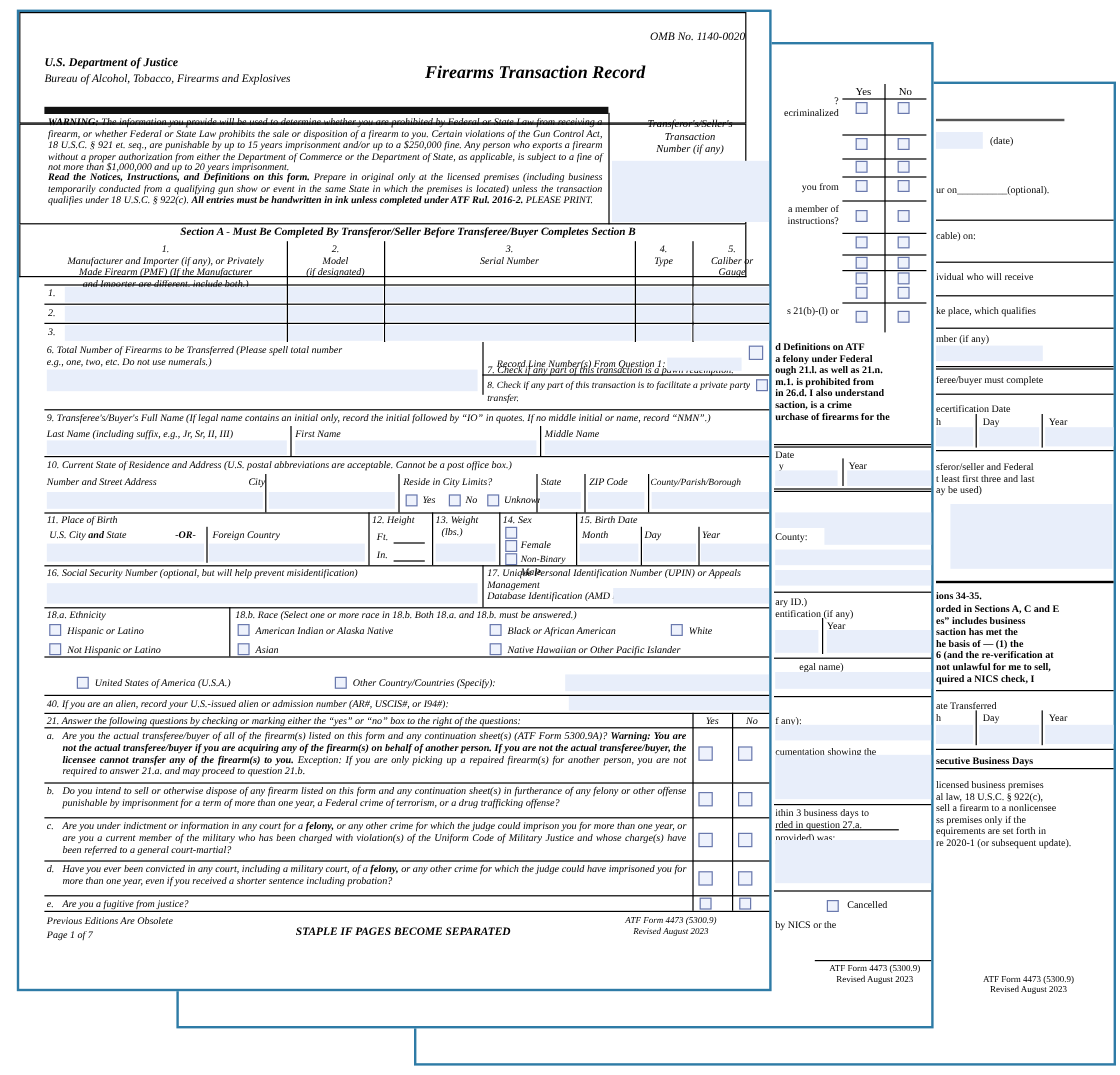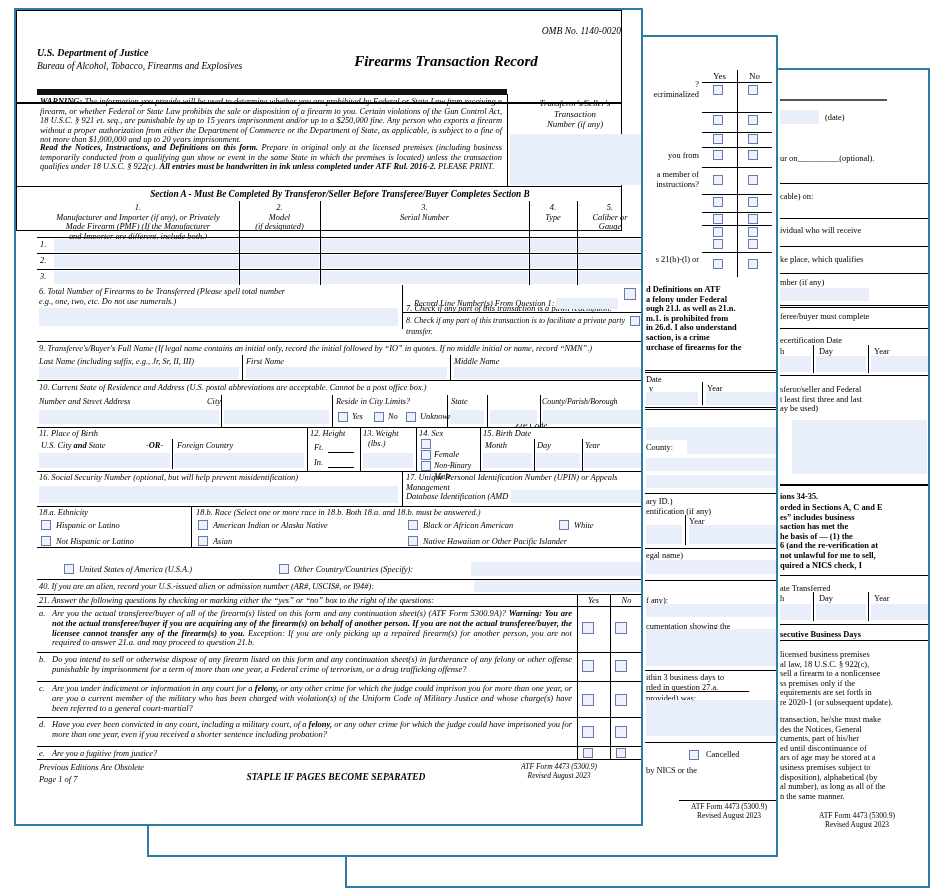--- a/index.html
+++ b/index.html
@@ -78,29 +78,20 @@
     <div class="in" style="left:524px;top:534px;width:61px;height:16px;"></div>
     <div class="hl" style="left:433px;top:554px;width:152px;"></div>
     <div class="t f8 b" style="left:433px;top:560px;">secutive Business Days</div>
     <div class="hl" style="left:433px;top:570px;width:152px;"></div>
     <div class="t f8" style="left:433px;top:580px;">licensed business premises
 al law, 18 U.S.C. § 922(c),
 sell a firearm to a nonlicensee
 ss premises only if the
 equirements are set forth in
 re 2020-1 (or subsequent update).</div>
-    <div class="t f8" style="left:433px;top:645px;">transaction, he/she must make
-des the Notices, General
-cuments, part of his/her
-ed until discontinuance of
-ars of age may be stored at a
-usiness premises subject to
-disposition), alphabetical (by
-al number), as long as all of the
-n the same manner.</div>
     <div class="t f7 c" style="left:450px;top:742px;width:120px;">ATF Form 4473 (5300.9)
 Revised August 2023</div>
   </div>
 
   <div class="pg" style="left:147px;top:35px;width:631px;height:822px;z-index:2;">
 
     <div class="ab" style="left:553px;top:33px;width:70px;height:207px;border:1.5px solid #000;box-sizing:border-box;"></div>
     <div class="vl" style="left:588px;top:33px;height:207px;"></div>
     <div class="t c" style="left:553px;top:34px;width:35px;">Yes</div>
     <div class="t c" style="left:588px;top:34px;width:35px;">No</div>
@@ -166,21 +157,21 @@
     <div class="in" style="left:497px;top:421px;width:131px;height:13px;"></div>
     <div class="in" style="left:497px;top:438px;width:131px;height:13px;"></div>
     <div class="hl" style="left:496px;top:456px;width:135px;"></div>
     <div class="t f8" style="left:497px;top:460px;">ary ID.)</div>
     <div class="t f8" style="left:497px;top:470px;">entification (if any)</div>
     <div class="t f8" style="left:540px;top:480px;">Year</div>
     <div class="vl" style="left:536px;top:478px;height:30px;"></div>
     <div class="in" style="left:497px;top:488px;width:36px;height:19px;"></div>
     <div class="in" style="left:540px;top:488px;width:88px;height:19px;"></div>
     <div class="hl" style="left:496px;top:511px;width:135px;"></div>
-    <div class="t f8" style="left:497px;top:514px;text-align:right;">egal name)</div>
+    <div class="t f8" style="left:517px;top:514px;text-align:right;">egal name)</div>
     <div class="in" style="left:497px;top:523px;width:131px;height:14px;"></div>
     <div class="hl" style="left:496px;top:543px;width:135px;"></div>
     <div class="t f8" style="left:497px;top:559px;">f any):</div>
     <div class="in" style="left:497px;top:567px;width:131px;height:13px;"></div>
     <div class="t f8" style="left:497px;top:585px;">cumentation showing the</div>
     <div class="in" style="left:497px;top:592px;width:131px;height:37px;"></div>
     <div class="hl" style="left:496px;top:633px;width:135px;"></div>
     <div class="t f8" style="left:497px;top:636px;">ithin 3 business days to</div>
     <div class="t f8" style="left:497px;top:646px;">rded in question 27.a.</div>
     <div class="hl" style="left:497px;top:654px;width:103px;"></div>
@@ -281,21 +272,21 @@
     <div class="t f8" style="left:23px;top:373px;width:604px;">10.  Current State of Residence and Address  (U.S. postal abbreviations are acceptable.  Cannot be a post office box.)</div>
     <div class="vl" style="left:205px;top:385px;height:32px;"></div>
     <div class="vl" style="left:316px;top:385px;height:32px;"></div>
     <div class="vl" style="left:431px;top:385px;height:32px;"></div>
     <div class="vl" style="left:471px;top:385px;height:32px;"></div>
     <div class="vl" style="left:524px;top:385px;height:32px;"></div>
     <div class="t f8" style="left:23px;top:387px;">Number and Street Address</div>
     <div class="t f8" style="left:191px;top:387px;">City</div>
     <div class="t f8" style="left:320px;top:387px;">Reside in City Limits?</div>
     <div class="t f8" style="left:435px;top:387px;">State</div>
-    <div class="t f8" style="left:499px;top:387px;margin-top:24px;">ZIP Code</div>
+    <div class="t f8" style="left:475px;top:387px;">ZIP Code</div>
     <div class="t" style="left:526px;top:387px;font-size:7.9px;">County/Parish/Borough</div>
     <div class="cb" style="left:322px;top:402px;"></div>
     <div class="t f8" style="left:336px;top:402px;">Yes</div>
     <div class="cb" style="left:358px;top:402px;"></div>
     <div class="t f8" style="left:372px;top:402px;">No</div>
     <div class="cb" style="left:390px;top:402px;"></div>
     <div class="t f8" style="left:404px;top:402px;">Unknown</div>
     <div class="in" style="left:23px;top:400px;width:180px;height:14px;"></div>
     <div class="in" style="left:208px;top:400px;width:105px;height:14px;"></div>
     <div class="in" style="left:434px;top:400px;width:34px;height:14px;"></div>

